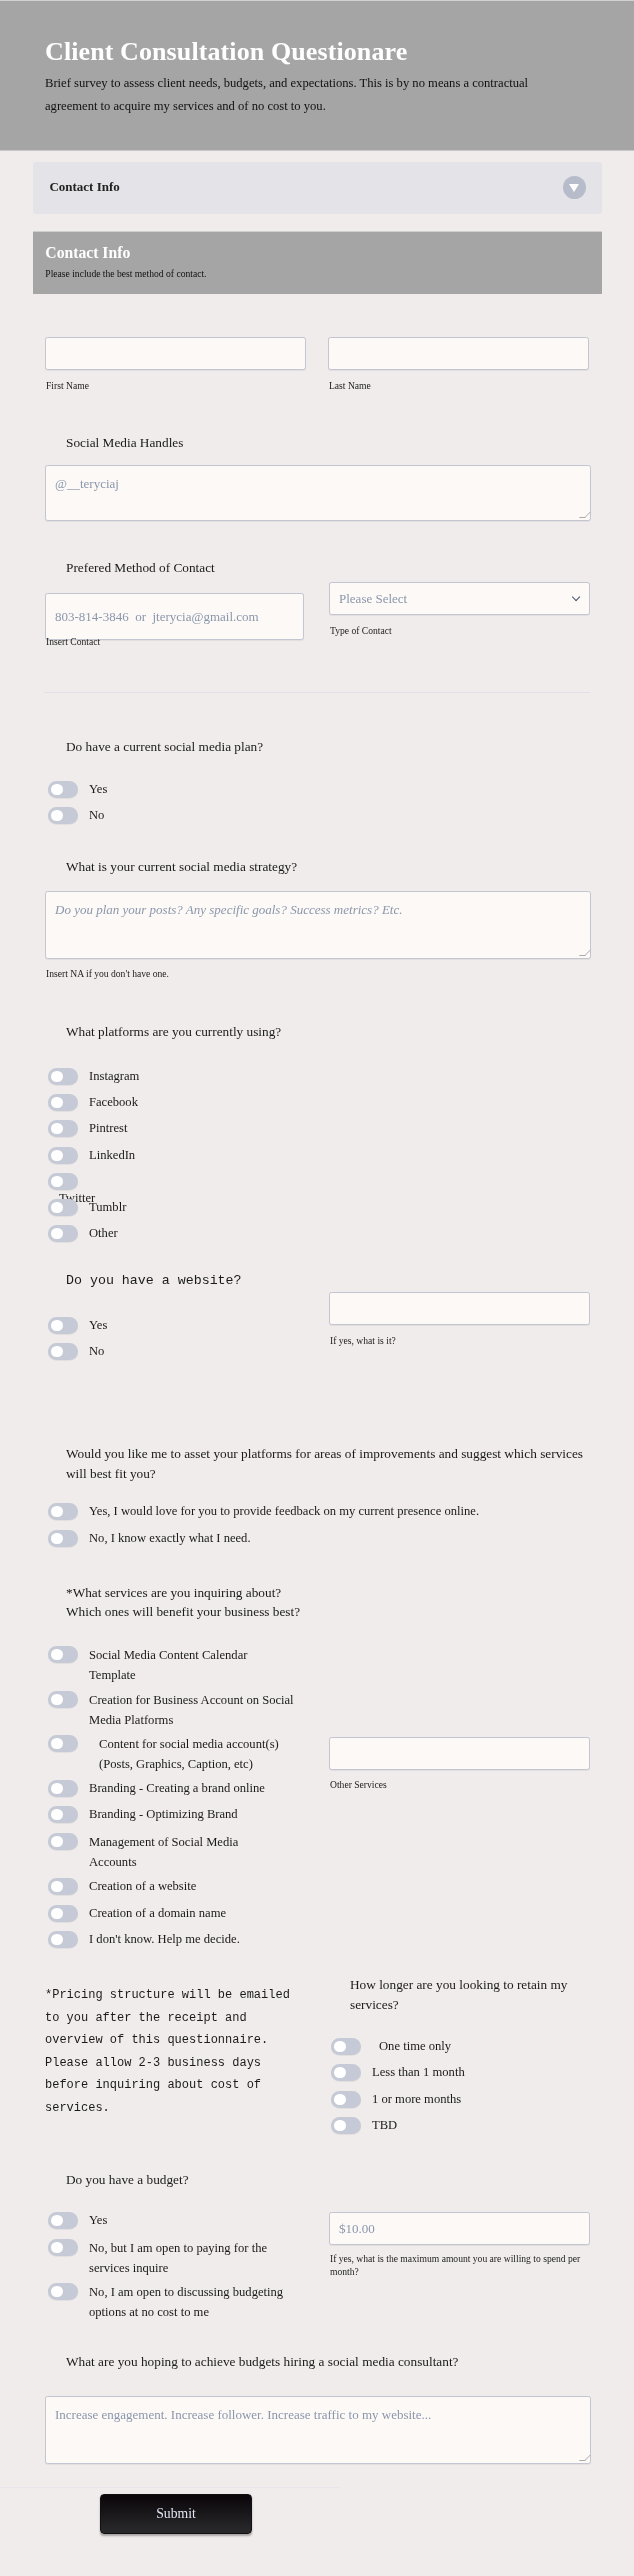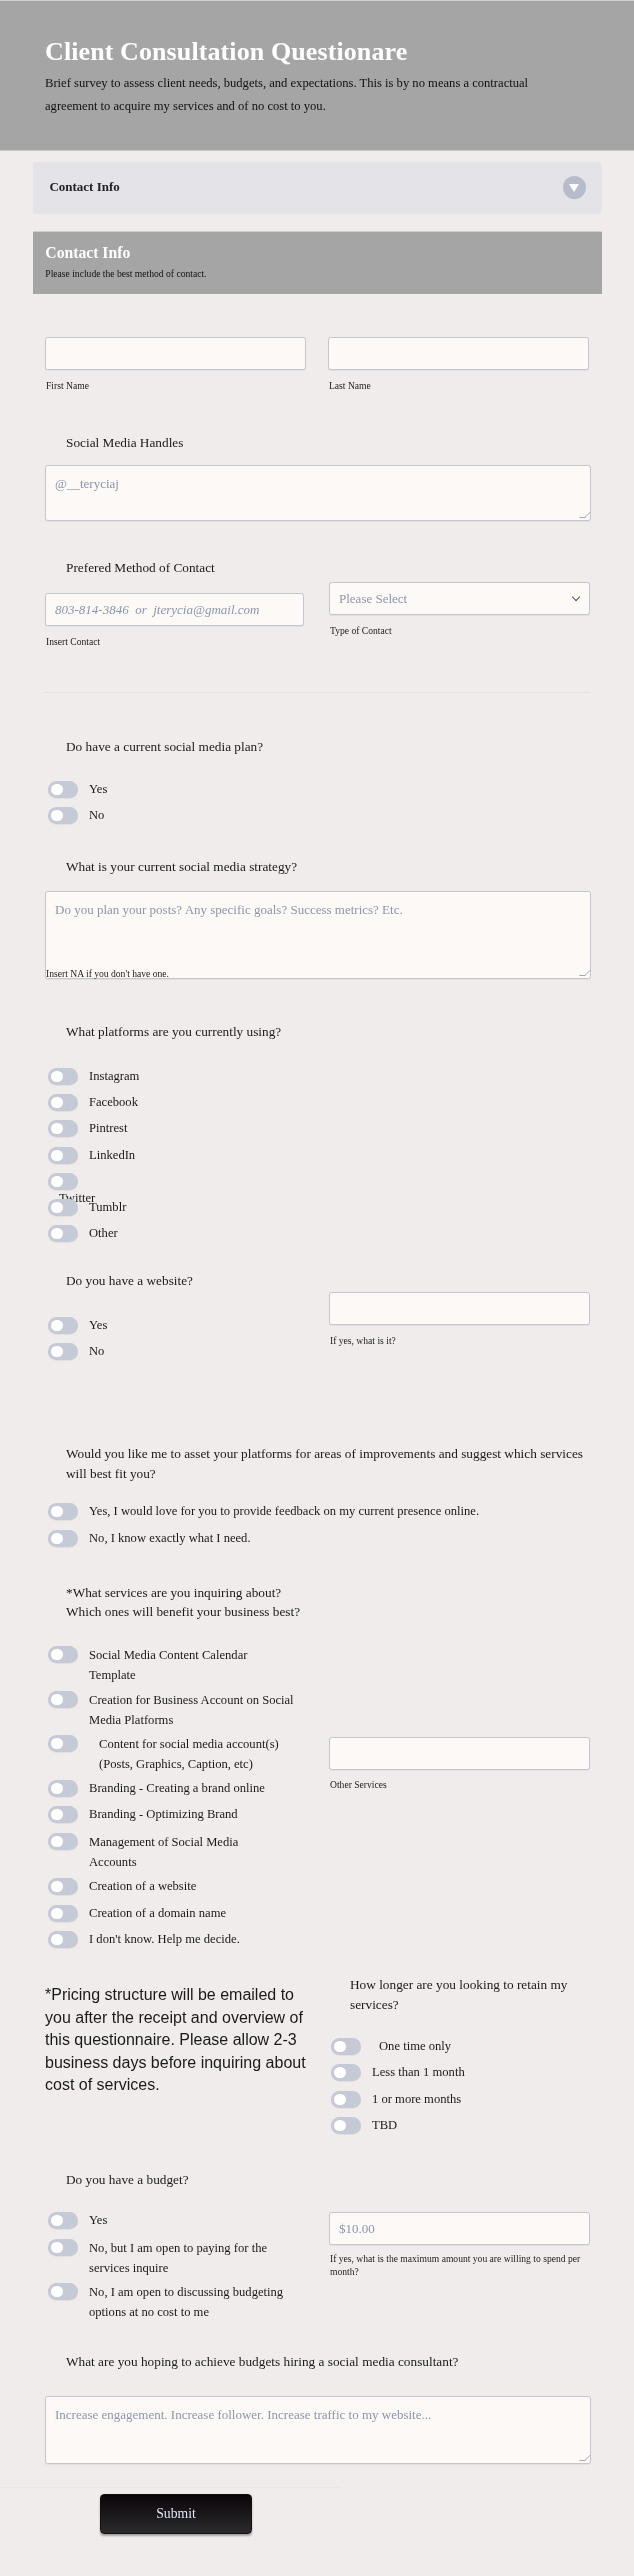--- a/index.html
+++ b/index.html
@@ -29,21 +29,21 @@
   .select-chev { position: absolute; right: 9.6px; top: 11px; width: 6.1px; height: 6.1px; border-right: 1.7px solid #4a5468; border-bottom: 1.7px solid #4a5468; transform: rotate(45deg); }
 
   .divider { height: 0.7px; background: #e1e0e6; }
 
   .opt { position: absolute; left: 48px; display: flex; align-items: flex-start; margin-top: 12px; }
   .opt .tog { width: 30px; height: 17px; border-radius: 9px; background: #c5cad6; position: relative; flex: 0 0 auto; margin-top: 0px; box-shadow: 0 0.7px 0.7px rgba(0,0,0,0.08); }
   .opt .tog::after { content: ""; position: absolute; left: 3.4px; top: 2.7px; width: 11.6px; height: 11.6px; border-radius: 50%; background: #fff; }
   .opt .txt { margin-left: 11px; font-size: 12.6px; line-height: 18.4px; color: #1a1a1a; font-family: "Liberation Serif", serif; margin-top: -1.4px; }
   .opt.r { left: 331px; }
 
-  .note { font-size: 16px; line-height: 22.5px; color: #1a1a1a; font-family: Liberation Sans, sans-serif; }
+  .note { font-size: 12px; line-height: 22.5px; color: #1a1a1a; font-family: Liberation Mono, monospace; }
 
   .submit { left: 100px; top: 2494px; width: 152px; height: 40px; border-radius: 4px; background: linear-gradient(#0a0509, #2a2a2c); color: #dfe6f5; font-family: "Liberation Serif", serif; font-size: 13.7px; display: flex; align-items: center; justify-content: center; box-shadow: 0 1.4px 2px rgba(0,0,0,0.3); border: 0.7px solid #111; }
 </style>
 </head>
 <body>
 
 <div class="abs header">
   <h1>Client Consultation Questionare</h1>
   <p>Brief survey to assess client needs, budgets, and expectations. This is by no means a contractual agreement to acquire my services and of no cost to you.</p>
 </div>
@@ -62,21 +62,21 @@
 <span class="abs sub" style="left:46px; top:380px;">First Name</span>
 <input class="abs input" style="left: 328px; top: 337px; width: 261px; height: 33px;" value="">
 <span class="abs sub" style="left:329px; top:380px;">Last Name</span>
 
 <span class="abs q" style="left:46px; top:433px;">Social Media Handles</span>
 <div class="abs input ta" style="left:45px; top:465px; width:546px; height:56px;">
   <span>@__teryciaj</span>
 </div>
 
 <span class="abs q" style="left:46px; top:558px;">Prefered Method of Contact</span>
-<div class="abs input" style="left:45px; top:593px; width:259px; height:33px;font-style:italic;">
+<div class="abs input" style="left:45px; top:593px; width:259px; height:47px;">
   <span style="white-space:pre;">803-814-3846  or  jterycia@gmail.com</span>
 </div>
 <span class="abs sub" style="left:46px; top:636px;">Insert Contact</span>
 <div class="abs input" style="left:329px; top:582px; width:261px; height:33px;">
   <span>Please Select</span>
   <span class="select-chev"></span>
 </div>
 <span class="abs sub" style="left:330px; top:625px;">Type of Contact</span>
 
 <div class="abs divider" style="left:44px; top:692px; width:546px;"></div>
@@ -85,21 +85,21 @@
 <div class="opt" style="top:769px;">
   <span class="tog"></span>
   <span class="txt">Yes</span>
 </div>
 <div class="opt" style="top:795px;">
   <span class="tog"></span>
   <span class="txt">No</span>
 </div>
 
 <span class="abs q" style="left:46px; top:857px;">What is your current social media strategy?</span>
-<div class="abs input ta" style="left:45px; top:891px; width:546px; height:88px;">
+<div class="abs input ta" style="left:45px; top:891px; width:546px; height:68px;font-style:italic;">
   <span>Do you plan your posts? Any specific goals? Success metrics? Etc.</span>
 </div>
 <span class="abs sub" style="left:46px; top:968px;">Insert NA if you don't have one.</span>
 
 <span class="abs q" style="left:46px; top:1022px;">What platforms are you currently using?</span>
 <div class="opt" style="top:1056px;">
     <span class="tog"></span>
     <span class="txt">Instagram</span>
   </div>
 <div class="opt" style="top:1082px;">
@@ -120,21 +120,21 @@
   </div>
 <div class="opt" style="top:1187px;">
     <span class="tog"></span>
     <span class="txt">Tumblr</span>
   </div>
 <div class="opt" style="top:1213px;">
     <span class="tog"></span>
     <span class="txt">Other</span>
   </div>
 
-<span class="abs q" style="left:46px; top:1271px;">Do you have a website?</span>
+<span class="abs q" style="left:46px; top:1271px;font-family:Liberation Mono, monospace;">Do you have a website?</span>
 <div class="opt" style="top:1305px;">
     <span class="tog"></span>
     <span class="txt">Yes</span>
   </div>
 <div class="opt" style="top:1331px;">
     <span class="tog"></span>
     <span class="txt">No</span>
   </div>
 <input class="abs input" style="left: 329px; top: 1292px; width: 261px; height: 33px;" value="">
 <span class="abs sub" style="left:330px; top:1335px;">If yes, what is it?</span>

